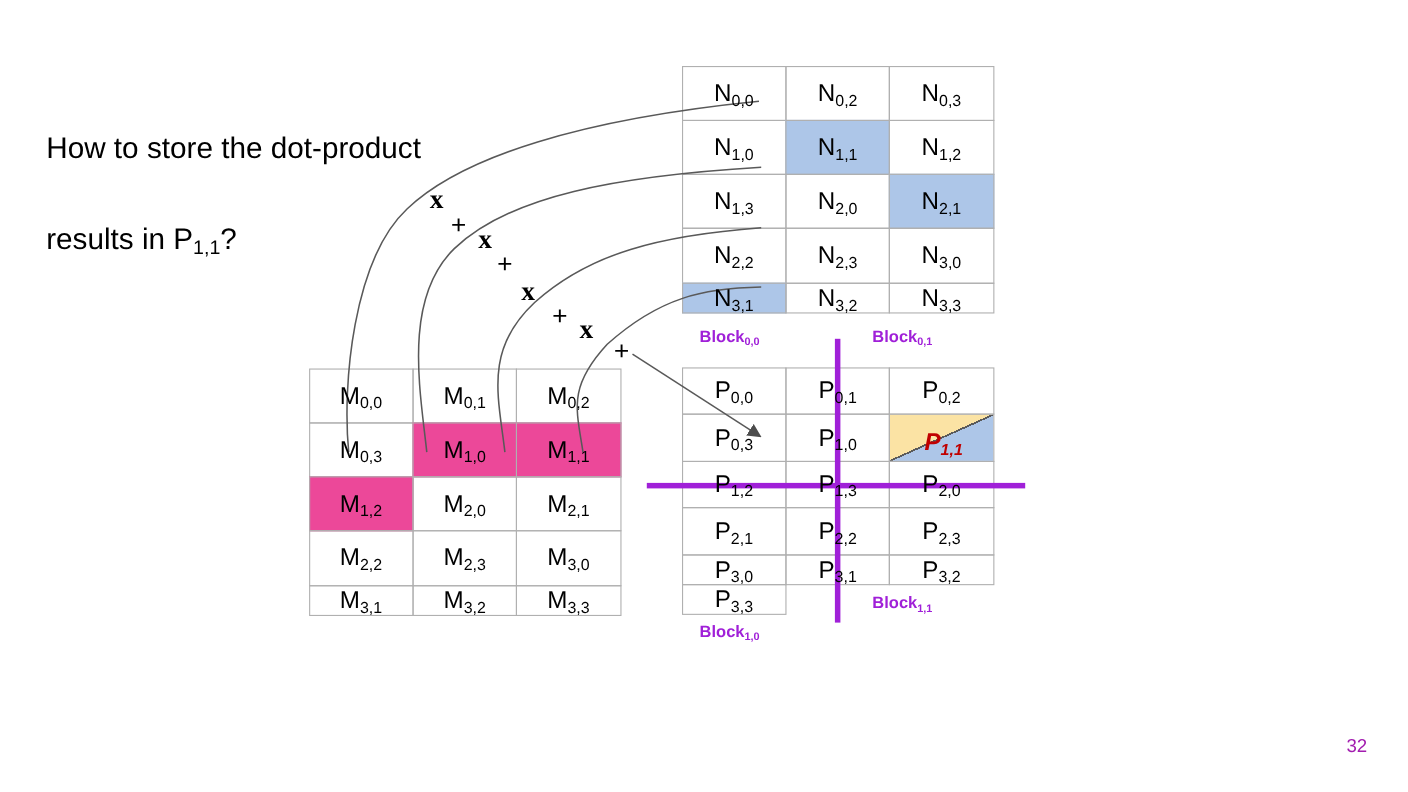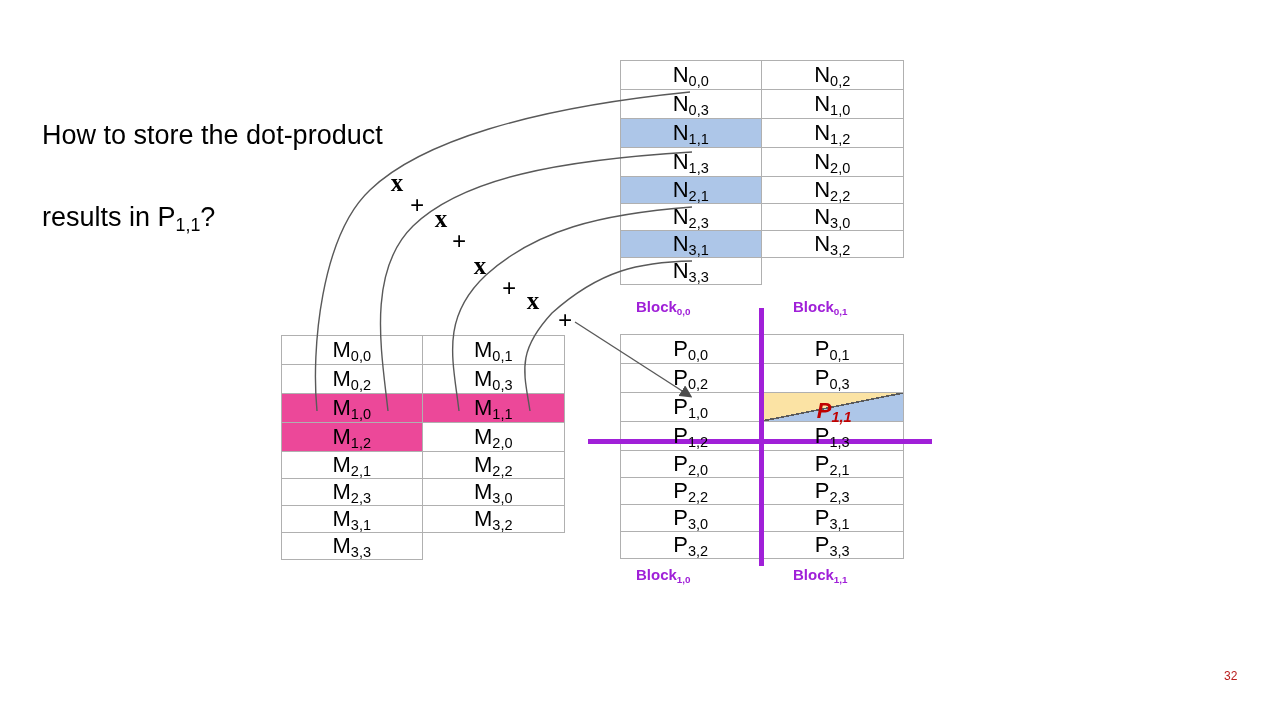--- a/index.html
+++ b/index.html
@@ -37,21 +37,21 @@
   .title sub {
     font-size: 0.66em;
     vertical-align: -0.28em;
     line-height: 0;
   }
 
   
   .matrix {
     position: absolute;
     display: grid;
-    grid-template-columns: repeat(2, 1fr);
+    grid-template-columns: repeat(3, 1fr);
     grid-template-rows: repeat(4, 1fr);
     box-sizing: border-box;
     background: #ffffff;
   }
   .cell {
     position: relative;
     box-sizing: border-box;
     border: 1px solid #b0b0b0;
     margin: -0.5px;
     display: flex;
@@ -103,21 +103,21 @@
     white-space: nowrap;
   }
   .block-label sub {
     font-size: 0.66em;
     vertical-align: -0.3em;
     line-height: 0;
   }
   #blk00 { left: 636px; top: 298px; }
   #blk01 { left: 793px; top: 298px; }
   #blk10 { left: 636px; top: 566px; }
-  #blk11 { left: 793px; top: 566px; }
+  #blk11 { left: 793px; top: 540px; }
 
   
   .divider { position: absolute; background: #a020d8; }
   #divV { left: 759px; top: 308px; width: 5px; height: 258px; }
   #divH { left: 588px; top: 439px; width: 344px; height: 5px; }
 
   
   .op {
     position: absolute;
     font-family: "Liberation Serif", serif;
@@ -137,22 +137,22 @@
     width: 1280px; height: 720px;
     pointer-events: none;
     z-index: 2;
   }
 
   
   .slide-num {
     position: absolute;
     left: 1224px;
     top: 669px;
-    font-size: 12px;
-    color: #b91c1c;
+    font-size: 17px;
+    color: #a21caf;
   }
 </style>
 </head>
 <body>
 
 <div id="slide">
 
   <div class="title">
     <span>How to store the dot-product</span><br>
     <span>results in P</span><sub>1,1</sub><span>?</span>

